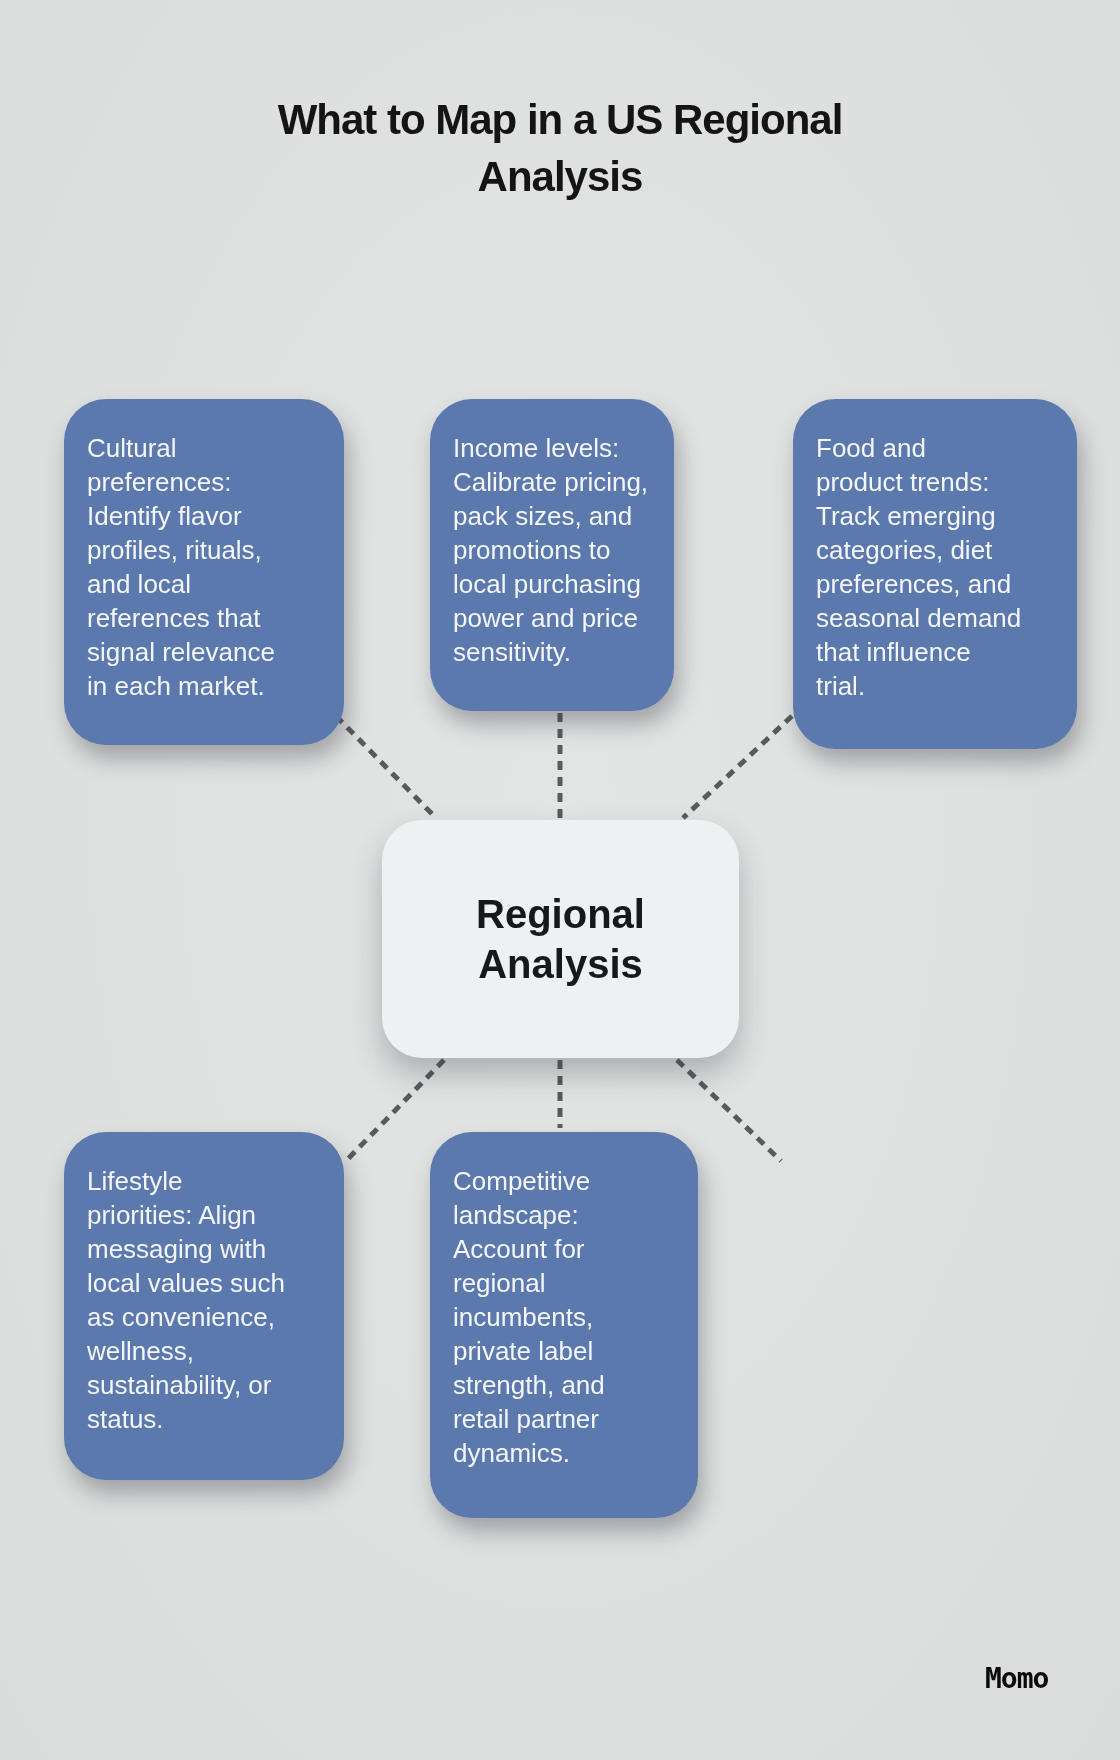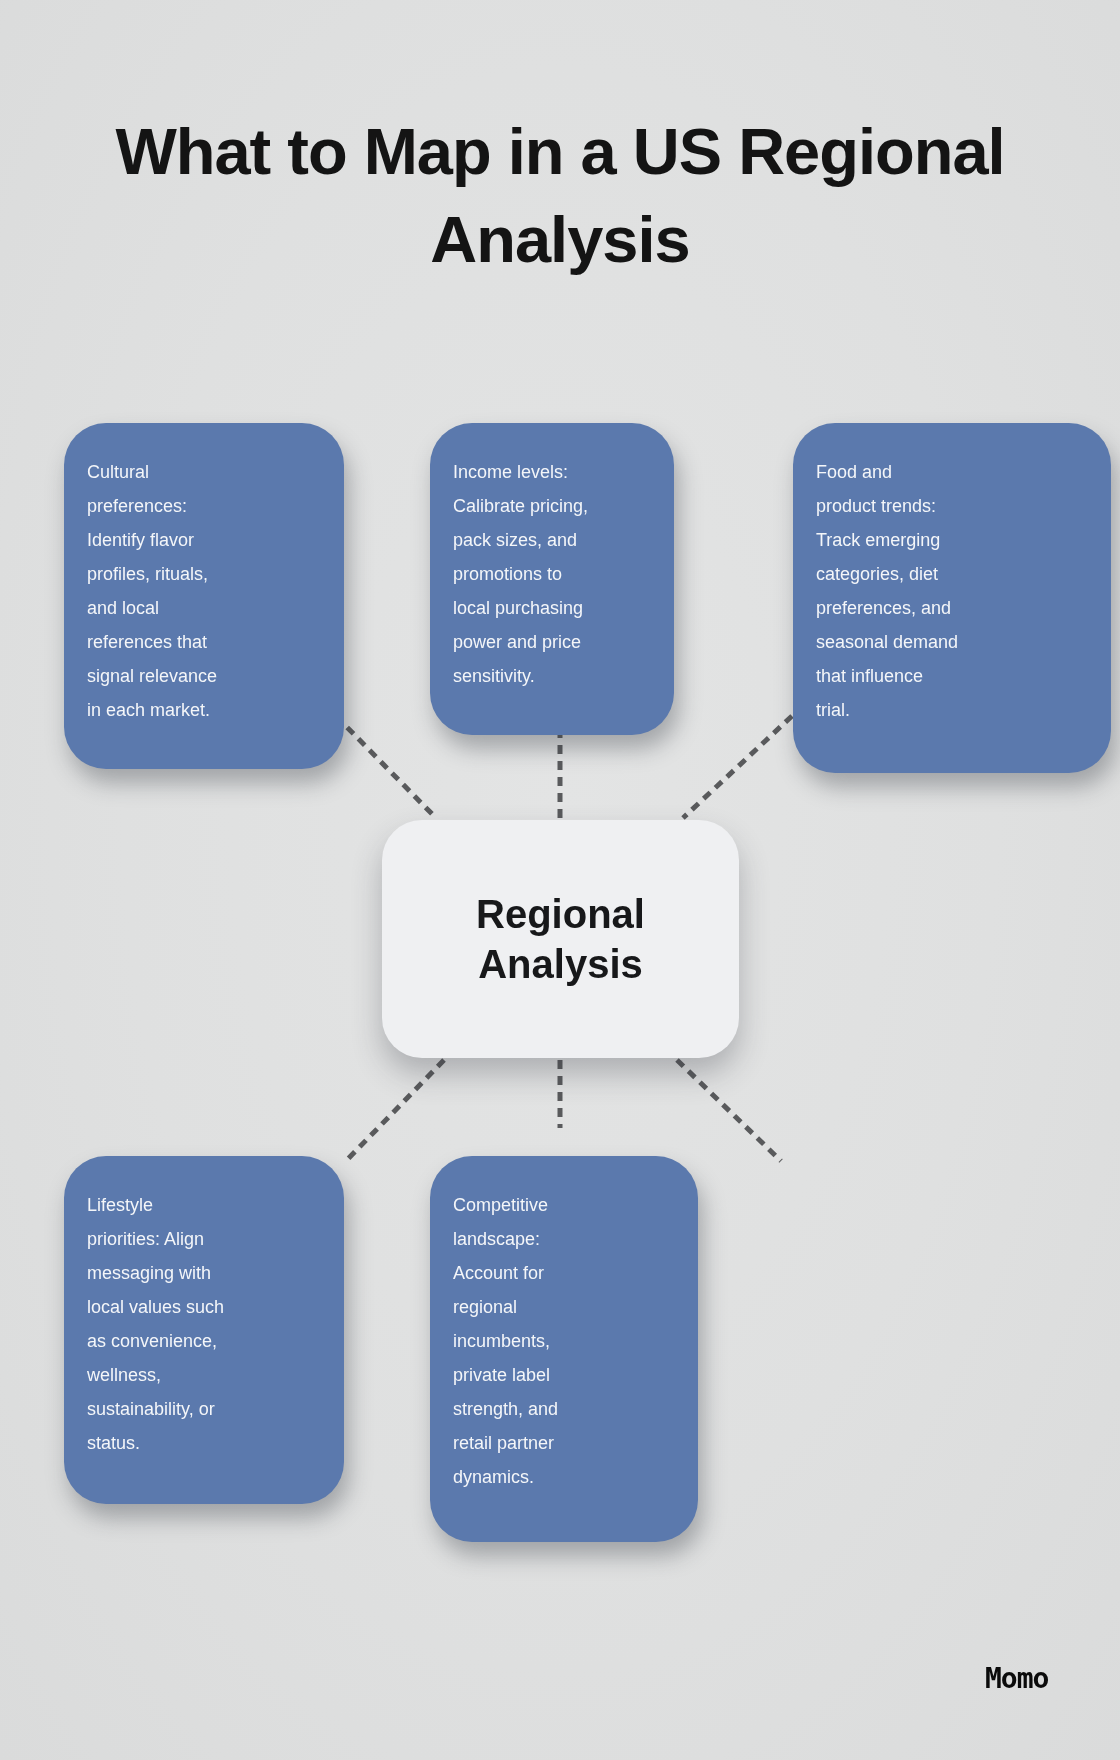--- a/index.html
+++ b/index.html
@@ -14,23 +14,23 @@
     height:1760px;
     margin:0 auto;
     overflow:hidden;
     background:radial-gradient(ellipse at 50% 46%, #e3e4e4 0%, var(--background,#dfe0e0) 55%, #dadbdb 100%);
   }
   .title{
     position:absolute;
     top:92px;
     left:0;
     right:0;
-    margin:16px;
+    margin:0;
     text-align:center;
-    font-size:65px;
+    font-size:42px;
     line-height:1.35;
     font-weight:bold;
     letter-spacing:-1px;
     color:var(--title,#141414);
     white-space:pre-line;
   }
   .connectors{
     position:absolute;
     left:0;
     top:0;
@@ -42,33 +42,32 @@
     stroke-width:5;
     stroke-dasharray:9 7;
     fill:none;
   }
   .node{
     position:absolute;
     box-sizing:border-box;
     background:var(--node,#5b79ad);
     border-radius:42px;
     color:var(--node-text,#f4f6f9);
-    font-size:18px;
+    font-size:26px;
     line-height:34px;
     padding:32px 20px 0 23px;
     box-shadow:5px 14px 22px rgba(52,57,66,.36);
-    margin-top:24px;
   }
   .node p{
     margin:0;
     white-space:pre-line;
   }
   .n1{left:64px;top:399px;width:280px;height:346px;}
   .n2{left:430px;top:399px;width:244px;height:312px;}
-  .n3{left:793px;top:399px;width:318px;height:350px;}
+  .n3{left:793px;top:399px;width:284px;height:350px;}
   .n4{left:64px;top:1132px;width:280px;height:348px;}
   .n5{left:430px;top:1132px;width:268px;height:386px;}
   .n6{left:793px;top:1132px;width:272px;height:350px;}
   .center-node{
     position:absolute;
     box-sizing:border-box;
     left:382px;
     top:820px;
     width:357px;
     height:238px;

